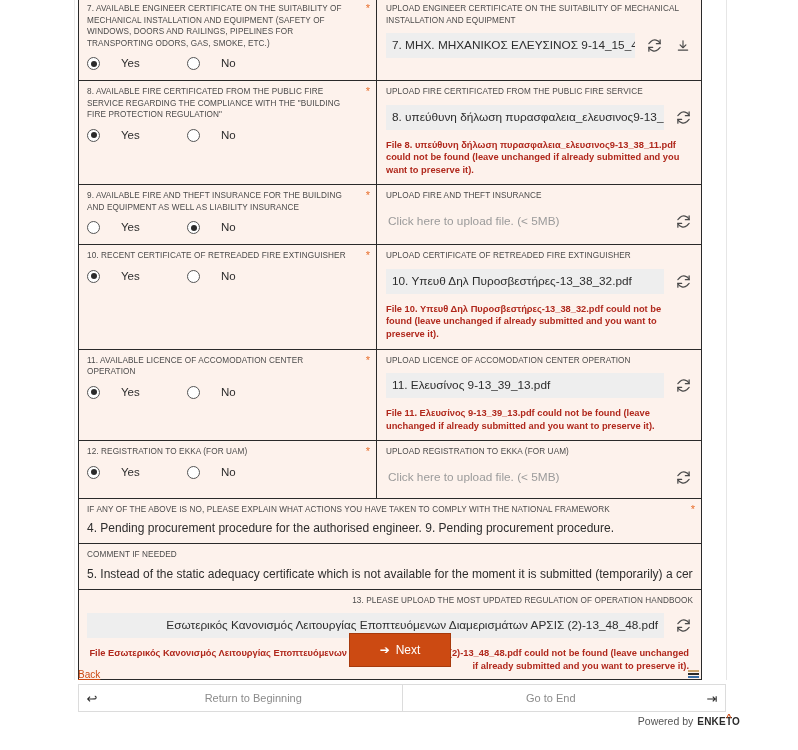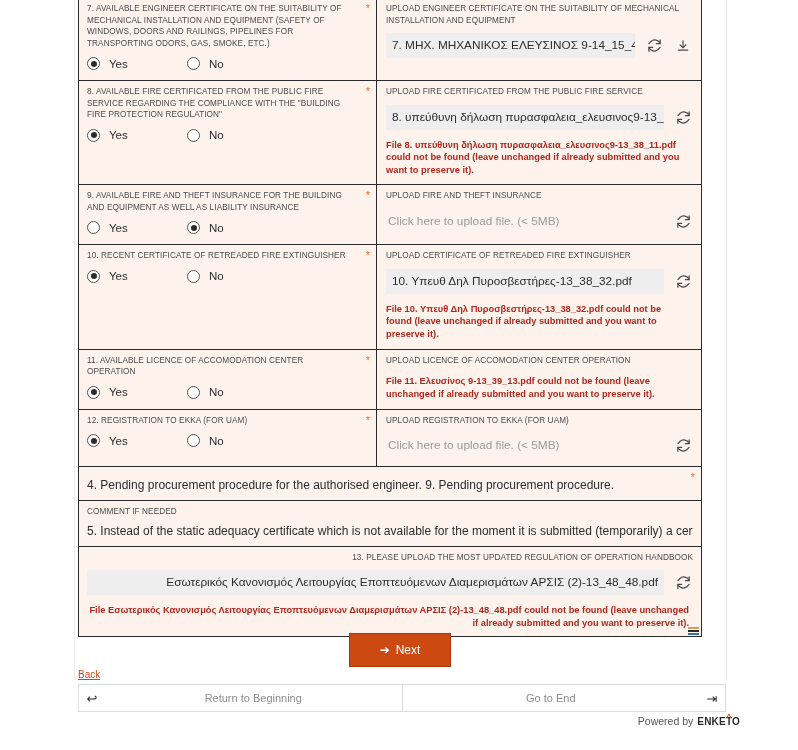--- a/index.html
+++ b/index.html
@@ -90,23 +90,24 @@
   }
 
   
   .radios {
     display: flex;
     margin-top: 8px;
     margin-bottom: 2px;
   }
   .radio-opt {
     display: flex;
-    align-items: center;
+    align-items: flex-start;
     width: 100px;
     cursor: default;
+    gap: 12px;
   }
   .radio-opt.second { width: auto; }
   .rdot {
     width: 13px; height: 13px;
     border: 1px solid #555;
     border-radius: 50%;
     box-sizing: border-box;
     background: #fff;
     position: relative;
     flex: none;
@@ -452,20 +453,31 @@
             <span class="rtext">Yes</span>
           </div>
           <div class="radio-opt second">
             <span class="rdot"></span>
             <span class="rtext">No</span>
           </div>
         </div>
       </div>
       <div class="col-right">
         <div class="qlabel nopad">UPLOAD LICENCE OF ACCOMODATION CENTER OPERATION</div>
+        <div class="upload-line">
+          <div class="upload-box">11. Ελευσίνος 9-13_39_13.pdf</div>
+          <div class="icon-btn">
+            <svg width="15" height="15" viewBox="0 0 24 24" fill="none" stroke="#4a4a4a" stroke-width="2" stroke-linecap="round" stroke-linejoin="round">
+                <polyline points="21 3 21 9 15 9"></polyline>
+                <polyline points="3 21 3 15 9 15"></polyline>
+                <path d="M21 9a9 9 0 0 0-14.7-3.4L3 9"></path>
+                <path d="M3 15a9 9 0 0 0 14.7 3.4L21 15"></path>
+              </svg>
+          </div>
+        </div>
         <div class="err">File 11. Ελευσίνος 9-13_39_13.pdf could not be found (leave unchanged if already submitted and you want to preserve it).</div>
       </div>
     </div>
 
     <div class="qrow">
       <div class="col-left">
         <div class="qlabel">12. REGISTRATION TO EKKA (FOR UAM)</div>
         <span class="req-star">*</span>
         <div class="radios">
           <div class="radio-opt">
@@ -488,20 +500,21 @@
                 <polyline points="3 21 3 15 9 15"></polyline>
                 <path d="M21 9a9 9 0 0 0-14.7-3.4L3 9"></path>
                 <path d="M3 15a9 9 0 0 0 14.7 3.4L21 15"></path>
               </svg>
           </div>
         </div>
       </div>
     </div>
 
     <div class="trow">
+      <div class="qlabel">IF ANY OF THE ABOVE IS NO, PLEASE EXPLAIN WHAT ACTIONS YOU HAVE TAKEN TO COMPLY WITH THE NATIONAL FRAMEWORK</div>
       <span class="req-star">*</span>
       <div class="tval">4. Pending procurement procedure for the authorised engineer. 9. Pending procurement procedure.</div>
     </div>
 
     <div class="trow">
       <div class="qlabel nopad">COMMENT IF NEEDED</div>
       <div class="tval">5. Instead of the static adequacy certificate which is not available for the moment it is submitted (temporarily) a certificate of suitability</div>
     </div>
 
     <div class="trow">

